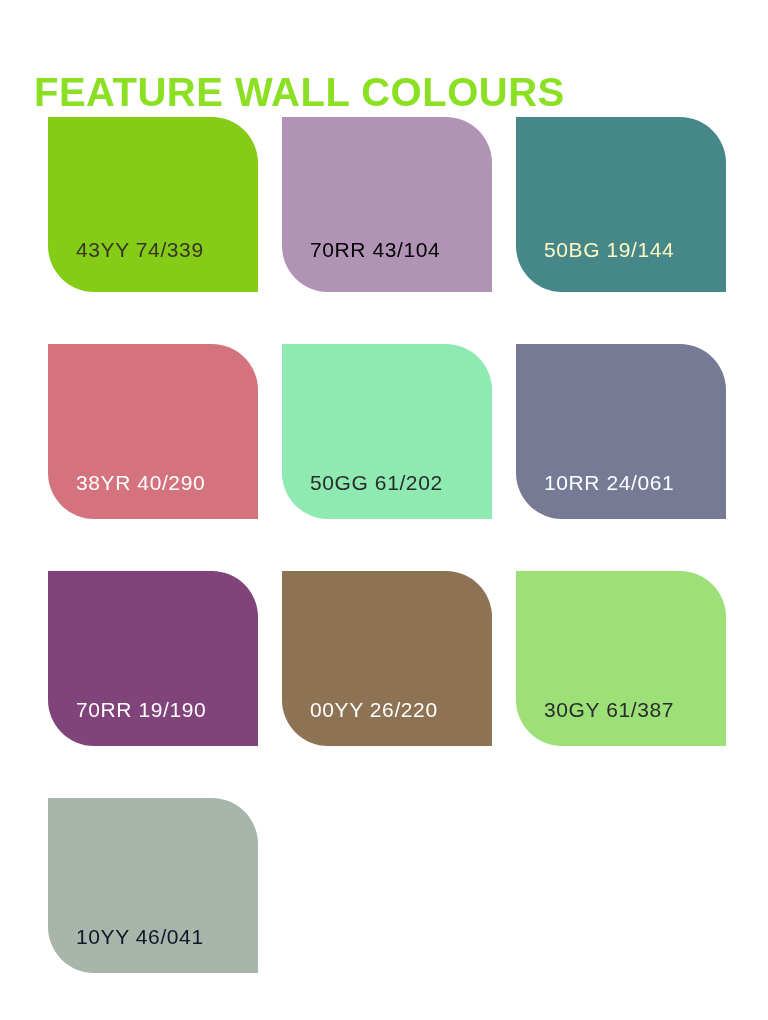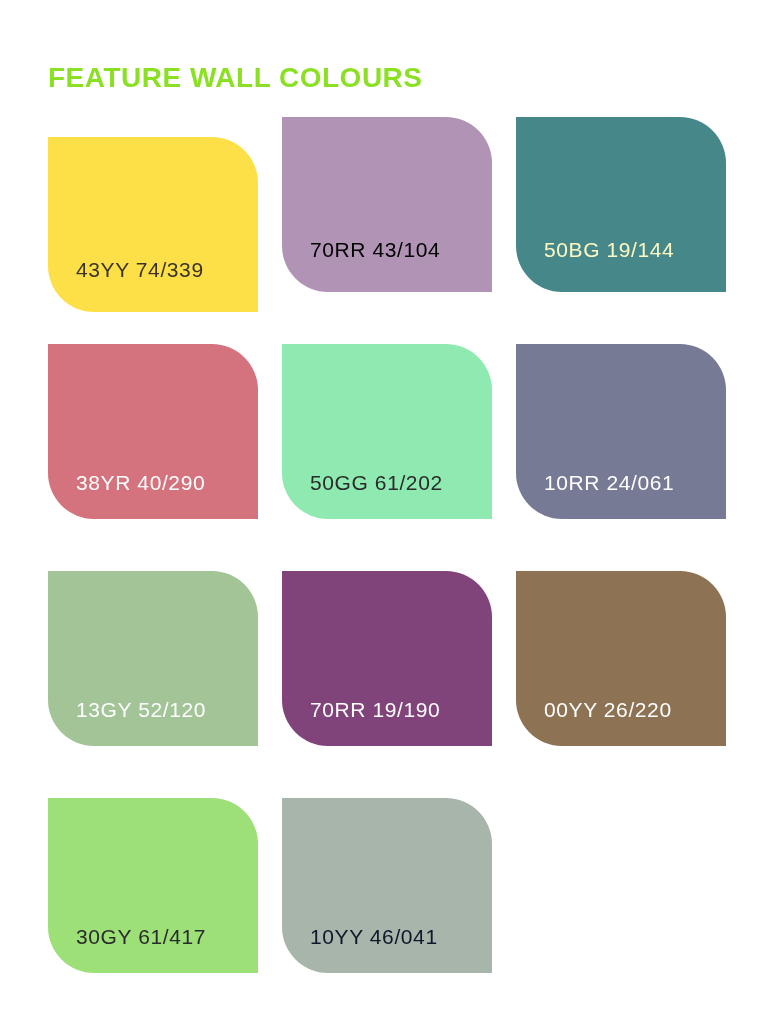--- a/index.html
+++ b/index.html
@@ -14,23 +14,23 @@
     overflow: hidden;
   }
   #page {
     position: relative;
     width: 768px;
     height: 1020px;
     background: #ffffff;
   }
   #page-title {
     position: absolute;
-    left: 48px;
+    left: 34px;
     top: 45px;
-    font-size: 28px;
+    font-size: 40px;
     font-weight: bold;
     letter-spacing: 0.5px;
     line-height: 1.0;
     white-space: nowrap;
     font-family: "Liberation Sans", sans-serif;
   }
   #swatch-grid {
     position: absolute;
     left: 48px;
     top: 117px;
@@ -64,48 +64,45 @@
   }
 </style>
 </head>
 <body>
 
 <div id="page" style="background: rgb(255, 255, 255);">
 
   <h1 id="page-title" style="color: rgb(140, 224, 36);">FEATURE WALL COLOURS</h1>
 
   <div id="swatch-grid">
-      <div class="swatch row-first" style="background: #fde047; margin-top: 20px;">
+      <div class="swatch row-first" style="background: #84cc16;">
         <span class="swatch-label" style="color: rgb(59, 50, 40);">43YY 74/339</span>
       </div>
       <div class="swatch row-first" style="background: rgb(177, 147, 182);">
         <span class="swatch-label" style="color: #000000;">70RR 43/104</span>
       </div>
       <div class="swatch row-first" style="background: rgb(70, 136, 138);">
         <span class="swatch-label" style="color: #fef9c3;">50BG 19/144</span>
       </div>
       <div class="swatch" style="background: rgb(212, 115, 125);">
         <span class="swatch-label" style="color: rgb(255, 255, 255);">38YR 40/290</span>
       </div>
       <div class="swatch" style="background: rgb(142, 234, 176);">
         <span class="swatch-label" style="color: rgb(43, 43, 43);">50GG 61/202</span>
       </div>
       <div class="swatch" style="background: rgb(118, 122, 149);">
         <span class="swatch-label" style="color: rgb(255, 255, 255);">10RR 24/061</span>
       </div>
-      <div class="swatch" style="background: rgb(163, 196, 150);">
-        <span class="swatch-label" style="color: rgb(255, 255, 255);">13GY 52/120</span>
-      </div>
       <div class="swatch" style="background: rgb(128, 67, 122);">
         <span class="swatch-label" style="color: rgb(255, 255, 255);">70RR 19/190</span>
       </div>
       <div class="swatch" style="background: rgb(141, 114, 84);">
         <span class="swatch-label" style="color: rgb(255, 255, 255); margin-top: 12px;">00YY 26/220</span>
       </div>
       <div class="swatch" style="background: rgb(156, 224, 119);">
-        <span class="swatch-label" style="color: rgb(43, 43, 43);">30GY 61/417</span>
+        <span class="swatch-label" style="color: rgb(43, 43, 43);">30GY 61/387</span>
       </div>
       <div class="swatch" style="background: rgb(168, 181, 171);">
         <span class="swatch-label" style="color: #0f172a;">10YY 46/041</span>
       </div>
     </div>
 
 </div>
 
 </body></html>

